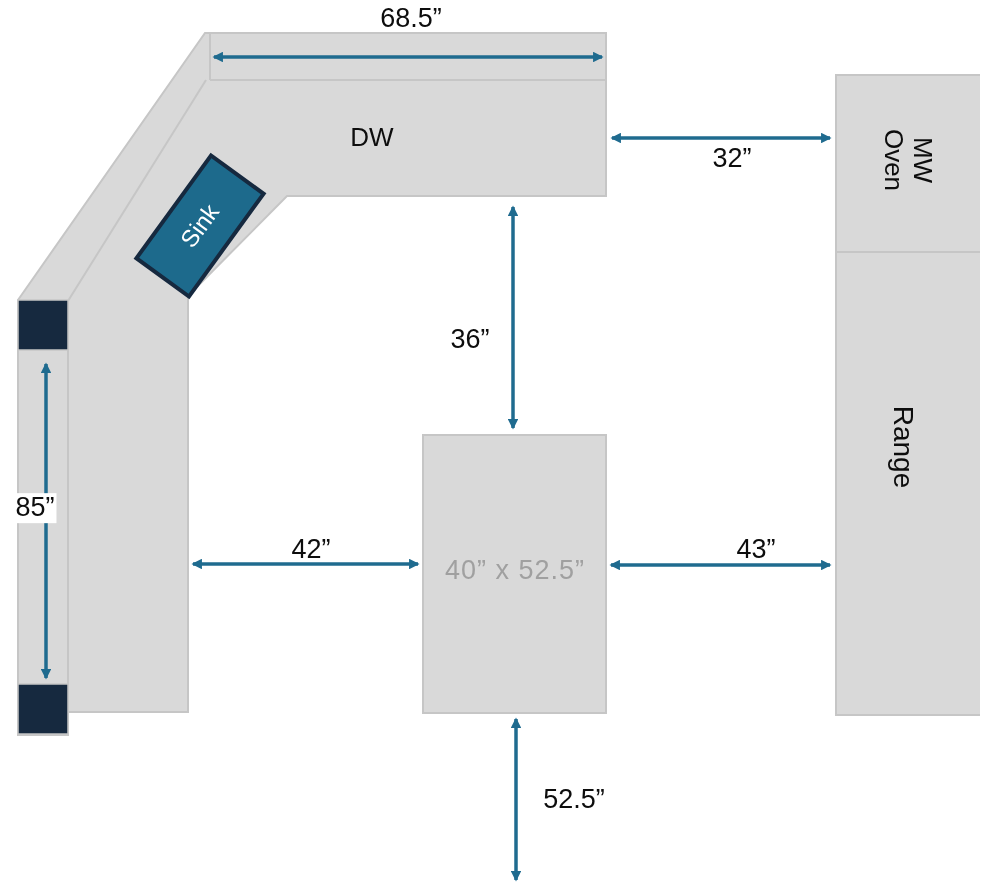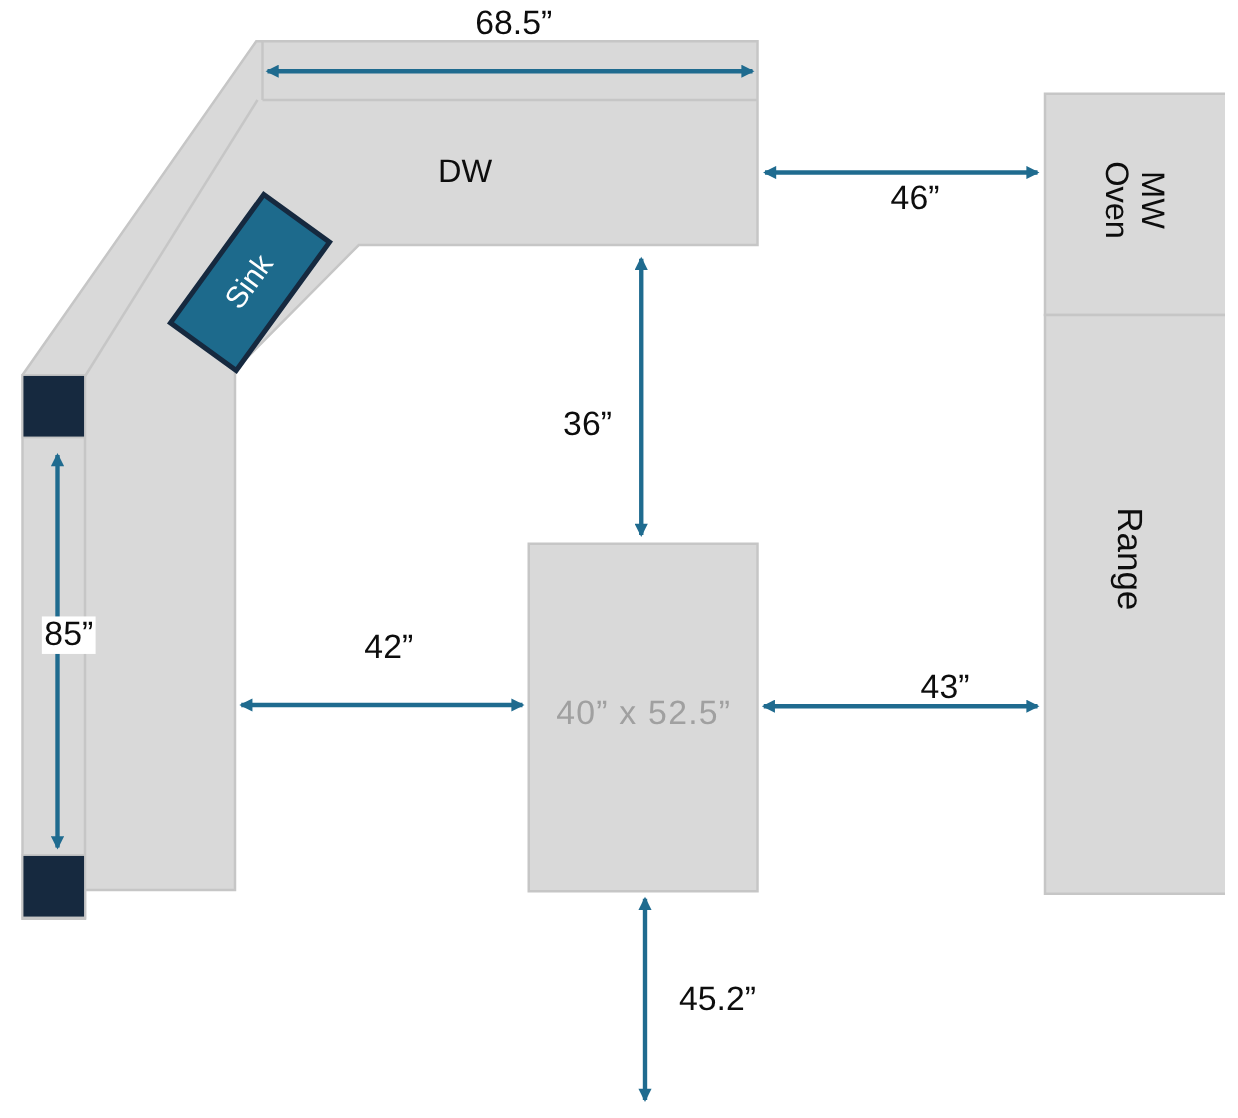--- a/index.html
+++ b/index.html
@@ -19,21 +19,21 @@
   .dim{stroke:var(--arrow);stroke-width:3.5;fill:none;}
   .ah{fill:var(--arrow);}
   .label{
     position:absolute;
     transform:translate(-50%,-50%);
     white-space:nowrap;
     color:var(--dim_text);
     font-size:27px;
     line-height:1.1;
   }
-  .label.bg-white{background:var(--background,#fff);padding:0 2px;margin-left:20px;}
+  .label.bg-white{background:var(--background,#fff);padding:0 2px;}
   .label.appliance{font-size:26px;}
   .label.rot90{transform:translate(-50%,-50%) rotate(90deg);text-align:center;font-size:26px;}
   .label.range-lbl{font-size:28px;}
   .label.island-lbl{color:var(--island_text);letter-spacing:1px;}
   .label.sink-lbl{
     transform:translate(-50%,-50%) rotate(-54deg);
     color:var(--sink_text);font-size:24px;
   }
 </style>
 </head>
@@ -70,26 +70,26 @@
     <line class="dim" x1="513" y1="207" x2="513" y2="428" marker-start="url(#ah)" marker-end="url(#ah)"></line>
     <line class="dim" x1="46" y1="364" x2="46" y2="678" marker-start="url(#ah)" marker-end="url(#ah)"></line>
     <line class="dim" x1="193" y1="564" x2="418" y2="564" marker-start="url(#ah)" marker-end="url(#ah)"></line>
     <line class="dim" x1="611" y1="565" x2="830" y2="565" marker-start="url(#ah)" marker-end="url(#ah)"></line>
     <line class="dim" x1="516" y1="719" x2="516" y2="880" marker-start="url(#ah)" marker-end="url(#ah)"></line>
   </svg>
 
   <div class="label" style="left:411px;top:19px">68.5”</div>
   <div class="label appliance" style="left:372px;top:137px">DW</div>
   <div class="label sink-lbl" style="left:200px;top:226px">Sink</div>
-  <div class="label" style="left:732px;top:159px">46”</div>
+  <div class="label" style="left:732px;top:159px">32”</div>
   <div class="label" style="left:470px;top:340px">36”</div>
   <div class="label bg-white" style="left:35px;top:508px">85”</div>
-  <div class="label" style="left:311px;top:518px">42”</div>
+  <div class="label" style="left:311px;top:550px">42”</div>
   <div class="label" style="left:756px;top:550px">43”</div>
-  <div class="label" style="left:574px;top:800px">45.2”</div>
+  <div class="label" style="left:574px;top:800px">52.5”</div>
   <div class="label island-lbl" style="left:515px;top:571px">40” x 52.5”</div>
 
   <div class="label rot90" style="left:908px;top:160px">
     <span>MW</span><br>
     <span>Oven</span>
   </div>
   <div class="label rot90 range-lbl" style="left:903px;top:447px">Range</div>
 
 </div>
 

